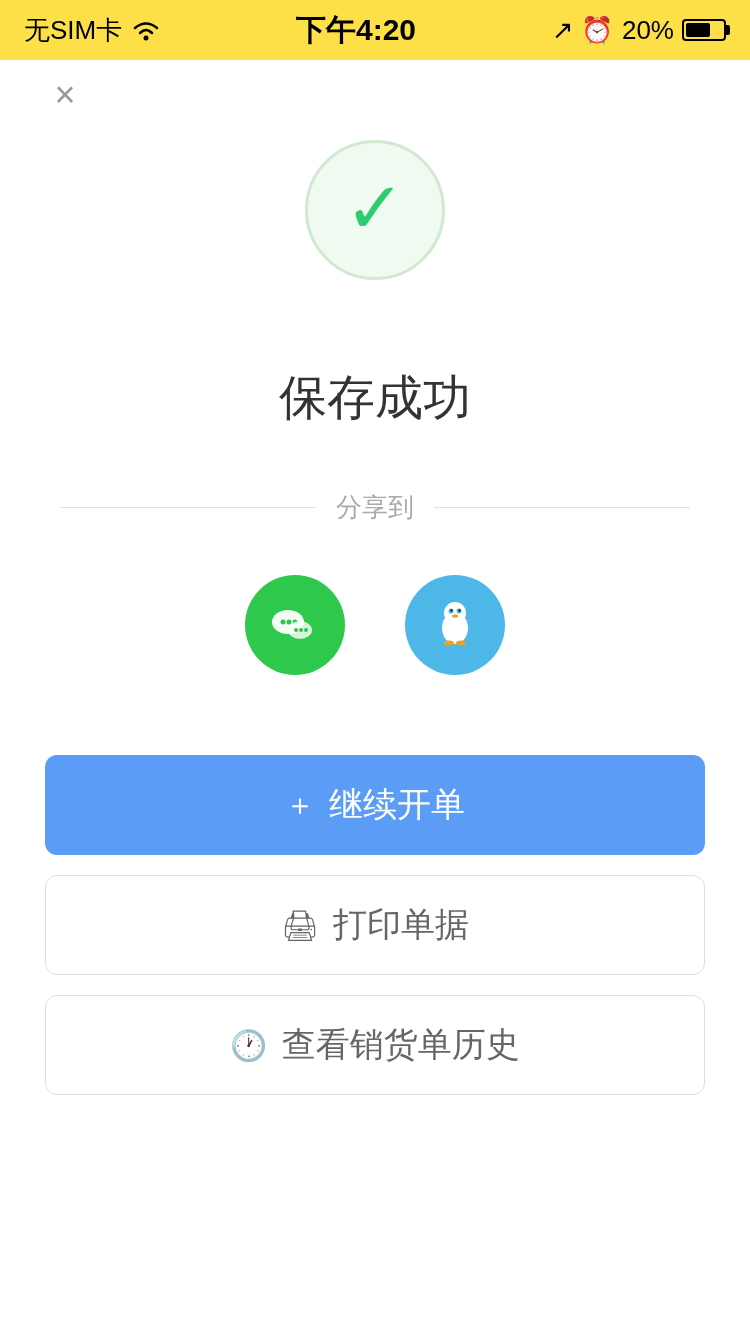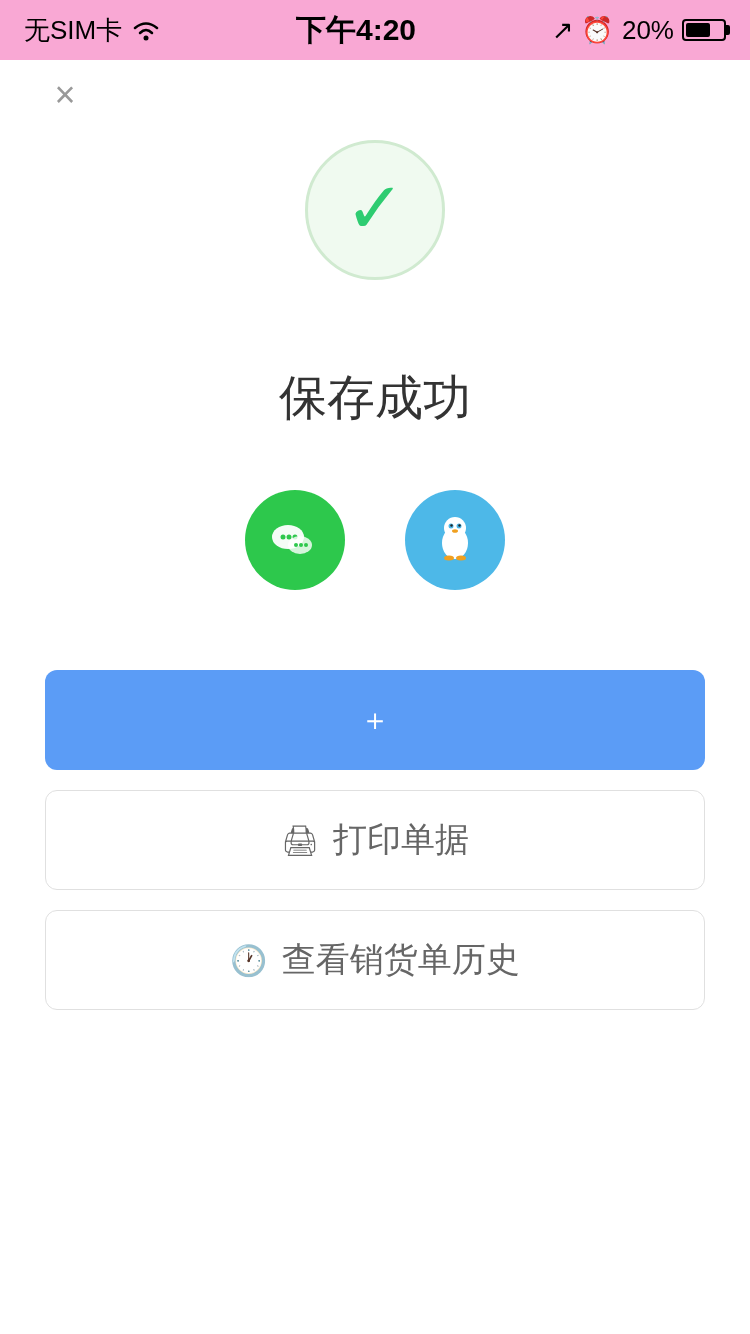--- a/index.html
+++ b/index.html
@@ -10,21 +10,21 @@
       min-height: 1334px;
       background: #ffffff;
       font-family: -apple-system, "PingFang SC", "Helvetica Neue", sans-serif;
       position: relative;
     }
 
     
     .status-bar {
       width: 100%;
       height: 60px;
-      background: #f9a8d4;
+      background: #fde047;
       display: flex;
       align-items: center;
       justify-content: space-between;
       padding: 0 24px;
     }
     .status-left {
       display: flex;
       align-items: center;
       gap: 10px;
       font-size: 26px;
@@ -244,20 +244,25 @@
 </div>
 
 <div class="main-content">
 
   <div class="success-circle">
     <span class="checkmark">✓</span>
   </div>
 
   <div class="success-title">保存成功</div>
 
+  <div class="share-divider">
+    <div class="divider-line"></div>
+    <span class="divider-label">分享到</span>
+    <div class="divider-line"></div>
+  </div>
 
   <div class="share-icons">
     <div class="share-icon-btn wechat-icon">
 
       <svg class="wechat-svg" viewBox="0 0 58 58" fill="none">
 
         <ellipse cx="22" cy="26" rx="16" ry="12" fill="white" opacity="0.95"></ellipse>
         <circle cx="17" cy="26" r="2.5" fill="#2dc84c"></circle>
         <circle cx="23" cy="26" r="2.5" fill="#2dc84c"></circle>
         <circle cx="29" cy="26" r="2.5" fill="#2dc84c"></circle>
@@ -286,20 +291,21 @@
 
         <ellipse cx="23" cy="47" rx="5" ry="2.5" fill="#f0a020"></ellipse>
         <ellipse cx="35" cy="47" rx="5" ry="2.5" fill="#f0a020"></ellipse>
       </svg>
     </div>
   </div>
 
   <div class="action-buttons">
     <button class="btn-primary">
       <span class="btn-icon">＋</span>
+      <span>继续开单</span>
     </button>
     <button class="btn-secondary">
       <span class="btn-icon">🖨</span>
       <span>打印单据</span>
     </button>
     <button class="btn-secondary">
       <span class="btn-icon">🕐</span>
       <span>查看销货单历史</span>
     </button>
   </div>

